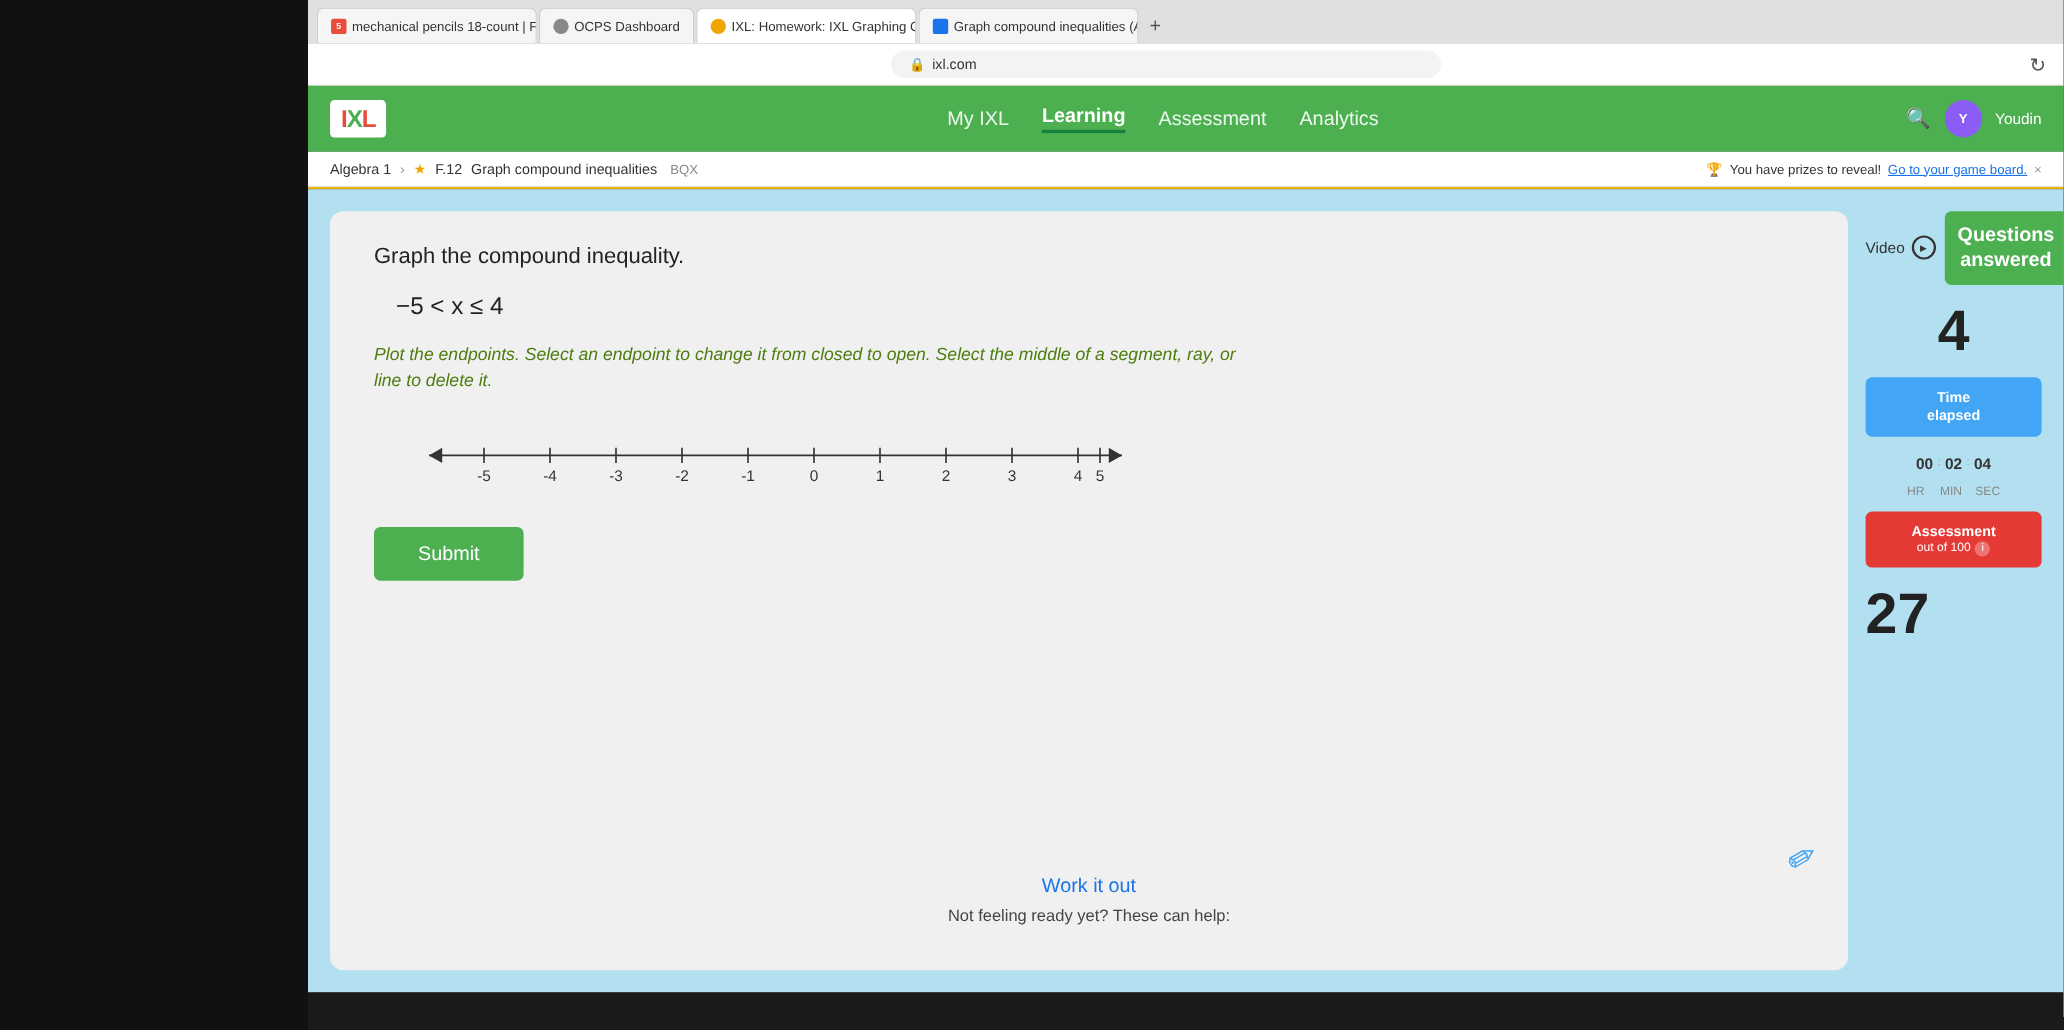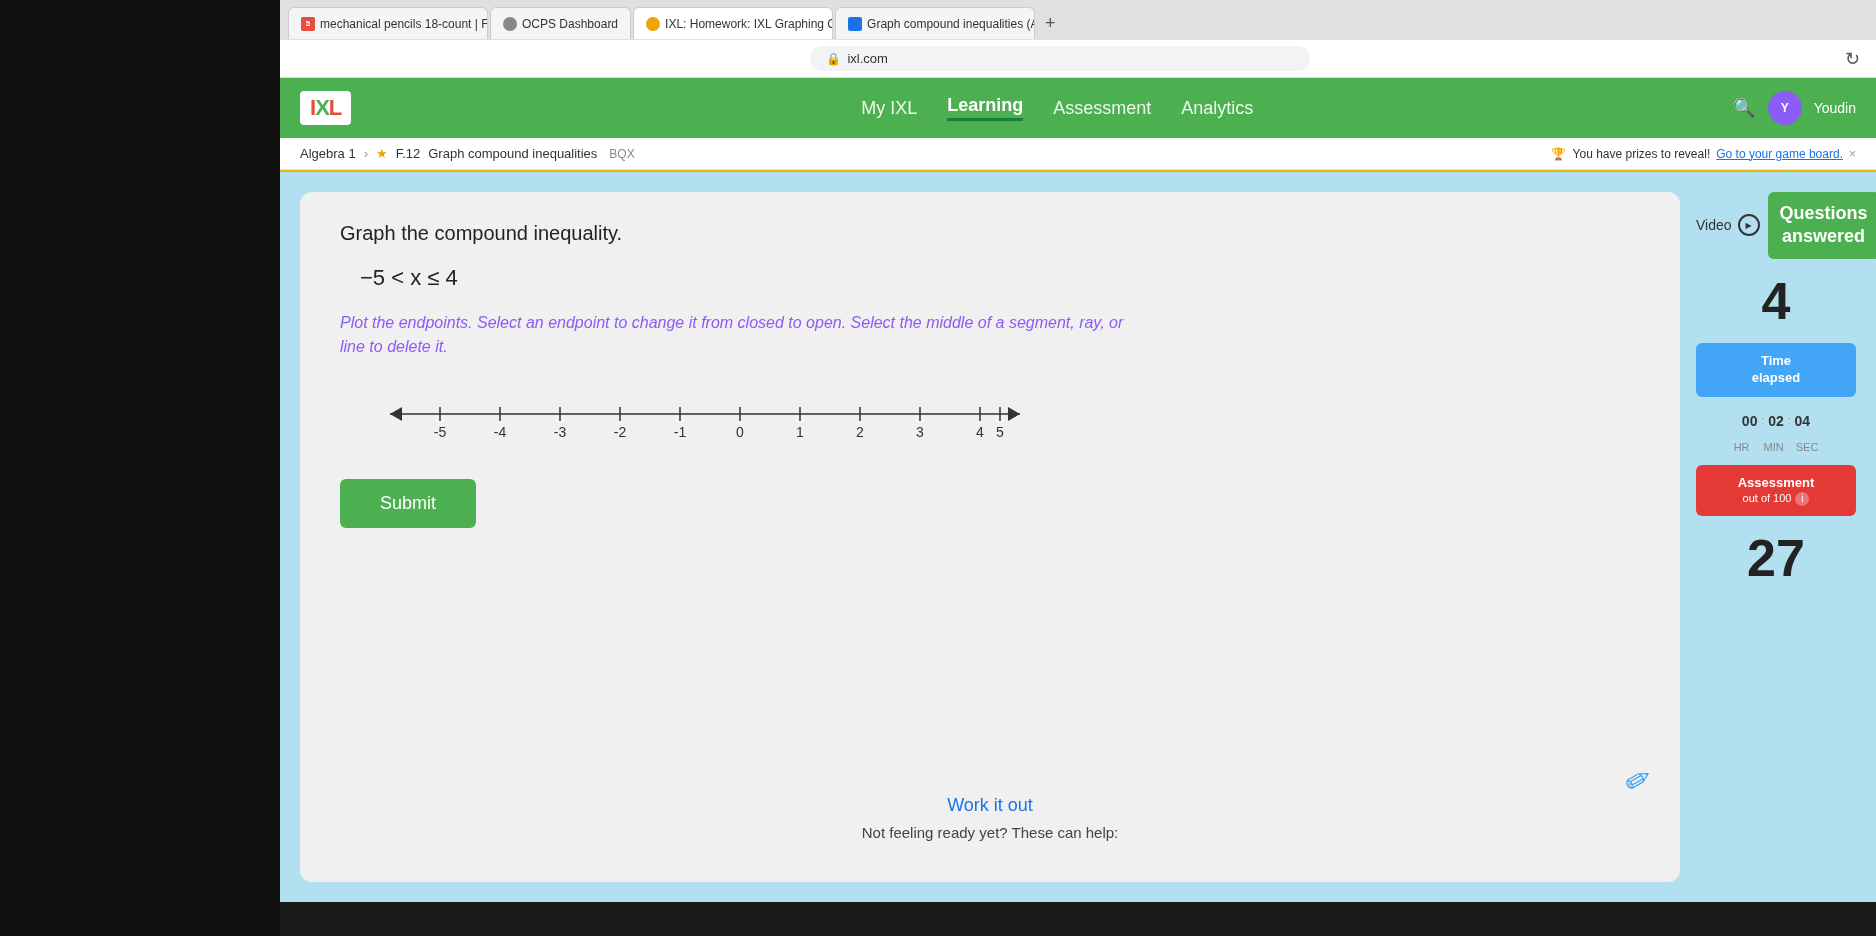--- a/index.html
+++ b/index.html
@@ -158,21 +158,21 @@
       margin-bottom: 20px;
     }
     .inequality-display {
       font-size: 22px;
       color: #222;
       margin-bottom: 20px;
       margin-left: 20px;
     }
     .instruction-text {
       font-size: 16px;
-      color: #8b5cf6;
+      color: #4d7c0f;
       font-style: italic;
       margin-bottom: 30px;
       max-width: 800px;
       line-height: 1.5;
     }
 
     
     .number-line-container {
       margin: 20px 0 30px 20px;
       position: relative;
@@ -283,21 +283,21 @@
       font-weight: bold;
       text-align: center;
       cursor: pointer;
       line-height: 1.3;
     }
 
     .score-number {
       font-size: 52px;
       font-weight: bold;
       color: #222;
-      text-align: center;
+      text-align: left;
     }
     .work-it-out-link {
       color: #1a73e8;
       font-size: 18px;
       text-decoration: none;
       display: block;
       margin-bottom: 8px;
     }
 
     

